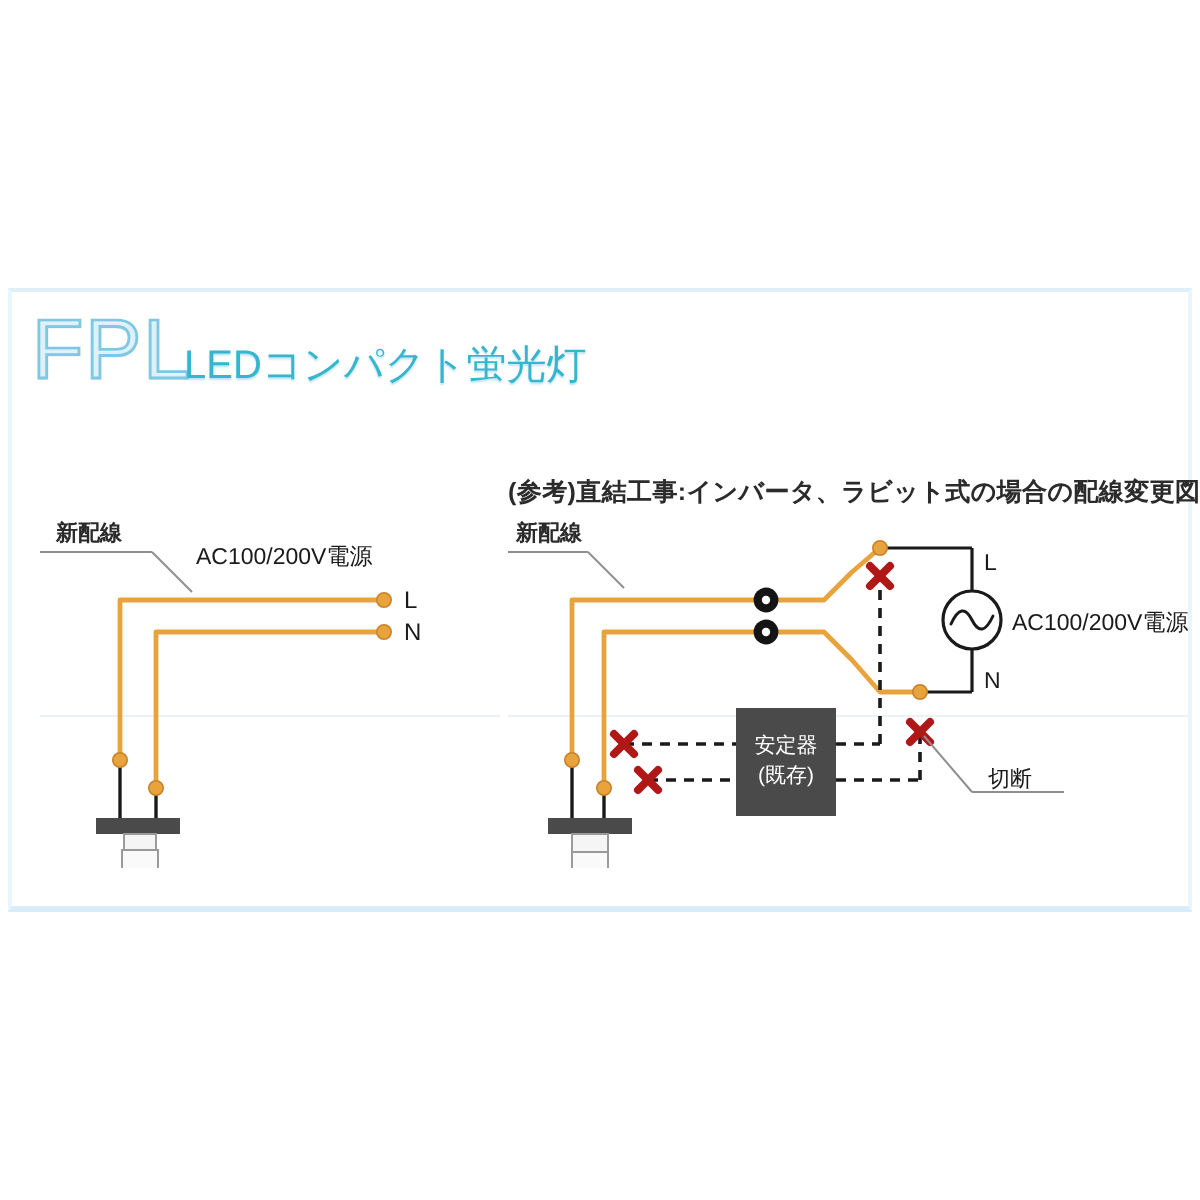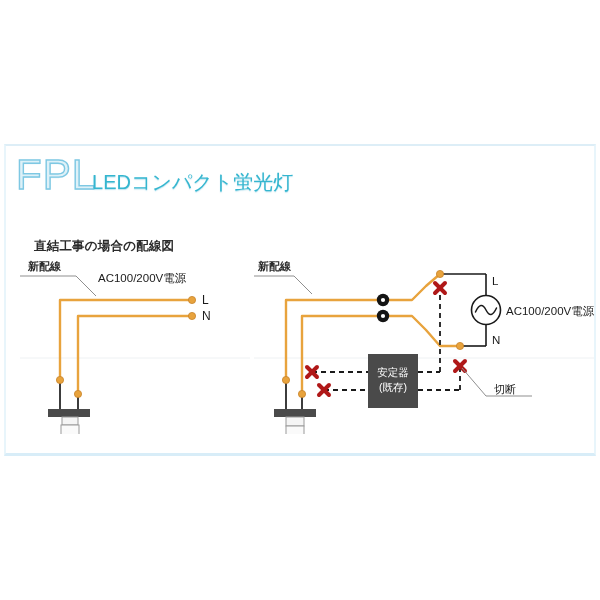--- a/index.html
+++ b/index.html
@@ -110,21 +110,20 @@
 <div id="page">
 
   <div id="panel">
 
     <div id="brand">
       <span id="brand-fpl">FPL</span><span id="brand-sub">LEDコンパクト蛍光灯</span>
     </div>
 
 
     <div class="diagram" id="diagram-left">
-      <div class="diagram-heading">直結工事の場合の配線図</div>
 
       <div class="svg-wrap">
         <svg width="230" height="180" viewBox="0 0 230 180" xmlns="http://www.w3.org/2000/svg">
 
           <line x1="0" y1="104" x2="230" y2="104" stroke="#eef1f3" stroke-width="1"></line>
 
           <g>
             <line x1="0" y1="22" x2="56" y2="22" stroke="#8f8f8f" stroke-width="1"></line>
             <line x1="56" y1="22" x2="76" y2="42" stroke="#8f8f8f" stroke-width="1"></line>
           </g>
@@ -152,20 +151,21 @@
 
           <text x="78" y="28" font-family="Liberation Sans, DejaVu Sans, sans-serif" font-size="11.5" fill="#1a1a1a">AC100/200V電源</text>
 
           <text x="182" y="50" font-family="Liberation Sans, DejaVu Sans, sans-serif" font-size="12" fill="#1a1a1a">L</text>
           <text x="182" y="66" font-family="Liberation Sans, DejaVu Sans, sans-serif" font-size="12" fill="#1a1a1a">N</text>
         </svg>
       </div>
     </div>
 
     <div class="diagram" id="diagram-right">
+      <div class="diagram-heading">(参考)直結工事:インバータ、ラビット式の場合の配線変更図</div>
 
       <div class="svg-wrap">
         <svg width="340" height="180" viewBox="0 0 340 180" xmlns="http://www.w3.org/2000/svg">
 
           <line x1="0" y1="104" x2="340" y2="104" stroke="#eef1f3" stroke-width="1"></line>
 
           <g>
             <line x1="0" y1="22" x2="40" y2="22" stroke="#8f8f8f" stroke-width="1"></line>
             <line x1="40" y1="22" x2="58" y2="40" stroke="#8f8f8f" stroke-width="1"></line>
           </g>

